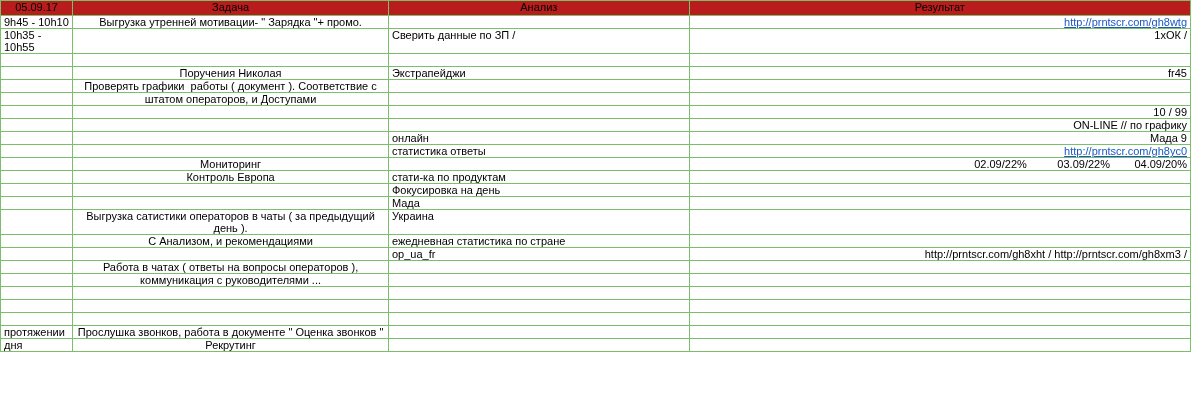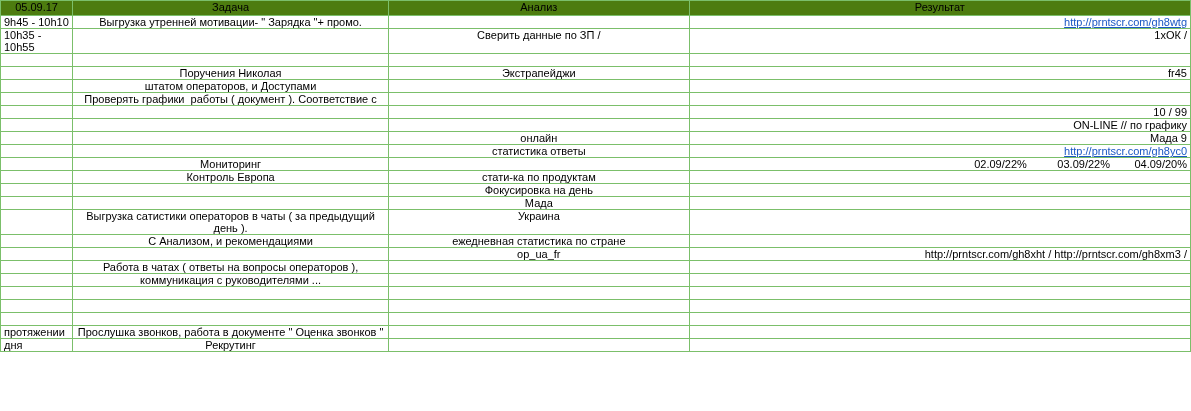--- a/index.html
+++ b/index.html
@@ -22,37 +22,37 @@
     border: 1px solid #7bbf6a;
     padding: 0 3px;
     vertical-align: top;
     overflow: hidden;
     white-space: pre-wrap;
     line-height: 12px;
     font-weight: normal;
     font-size: 11px;
   }
   .hdr {
-    background: #4d7c0f;
+    background: #b91c1c;
     color: #000000;
     font-weight: bold;
     text-align: center;
     height: 14px;
     line-height: 14px;
     padding: 0 2px;
     border: 1px solid #3f9a33;
   }
   .col-time  { width: 72px; }
   .col-task  { width: 315px; }
   .col-anal  { width: 300px; }
   .col-res   { width: 500px; }
 
   .c-time { text-align: left; margin-top: 24px; }
   .c-task { text-align: center; font-weight: bold; }
-  .c-anal { text-align: center; }
+  .c-anal { text-align: left; }
   .c-res  { text-align: right; }
 
   .link { color: #1a57c4; text-decoration: underline; }
 
   tr.r { height: 13px; }
 </style>
 </head>
 <body>
 
 <table class="sheet">
@@ -90,27 +90,27 @@
         <td class="c-res"></td>
       </tr>
       <tr class="r">
         <td class="c-time"></td>
         <td class="c-task">Поручения Николая</td>
         <td class="c-anal">Экстрапейджи</td>
         <td class="c-res">fr45</td>
       </tr>
       <tr class="r">
         <td class="c-time"></td>
+        <td class="c-task">Проверять графики  работы ( документ ). Соответствие с</td>
+        <td class="c-anal"></td>
+        <td class="c-res"></td>
+      </tr>
+      <tr class="r">
+        <td class="c-time"></td>
         <td class="c-task">штатом операторов, и Доступами</td>
-        <td class="c-anal"></td>
-        <td class="c-res"></td>
-      </tr>
-      <tr class="r">
-        <td class="c-time"></td>
-        <td class="c-task">Проверять графики  работы ( документ ). Соответствие с</td>
         <td class="c-anal"></td>
         <td class="c-res"></td>
       </tr>
       <tr class="r">
         <td class="c-time"></td>
         <td class="c-task"></td>
         <td class="c-anal"></td>
         <td class="c-res">10 / 99</td>
       </tr>
       <tr class="r">

